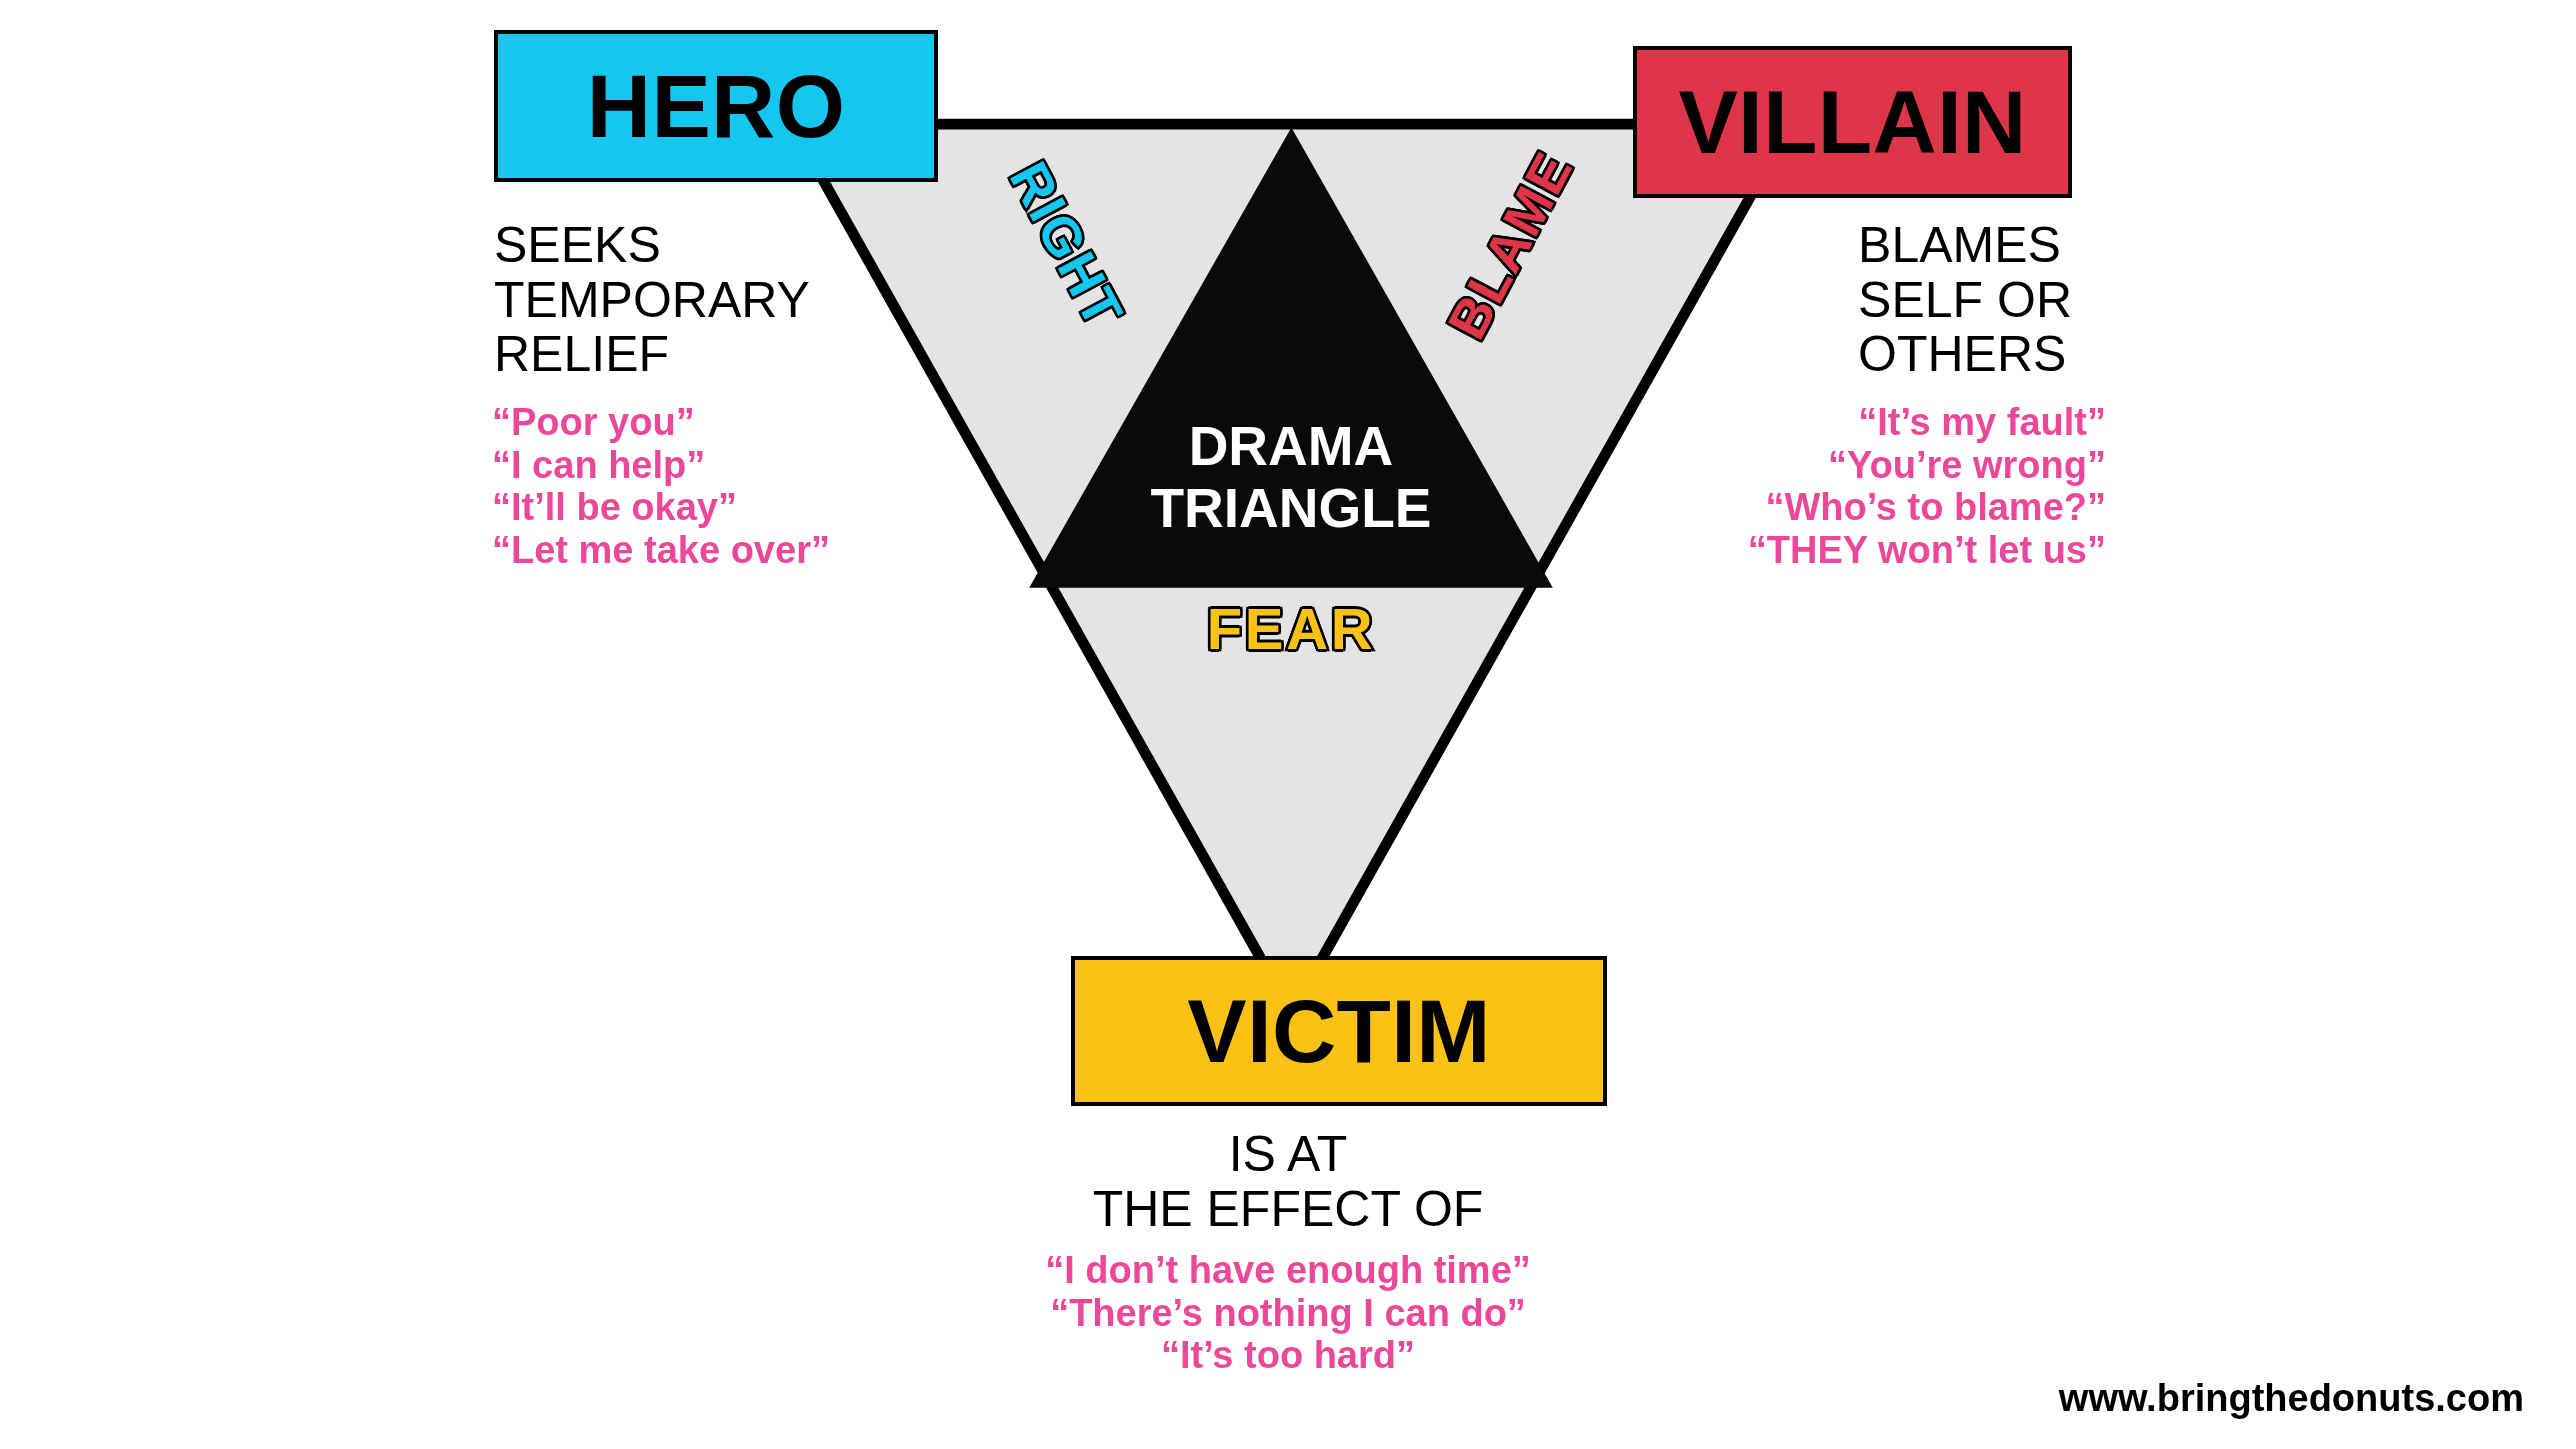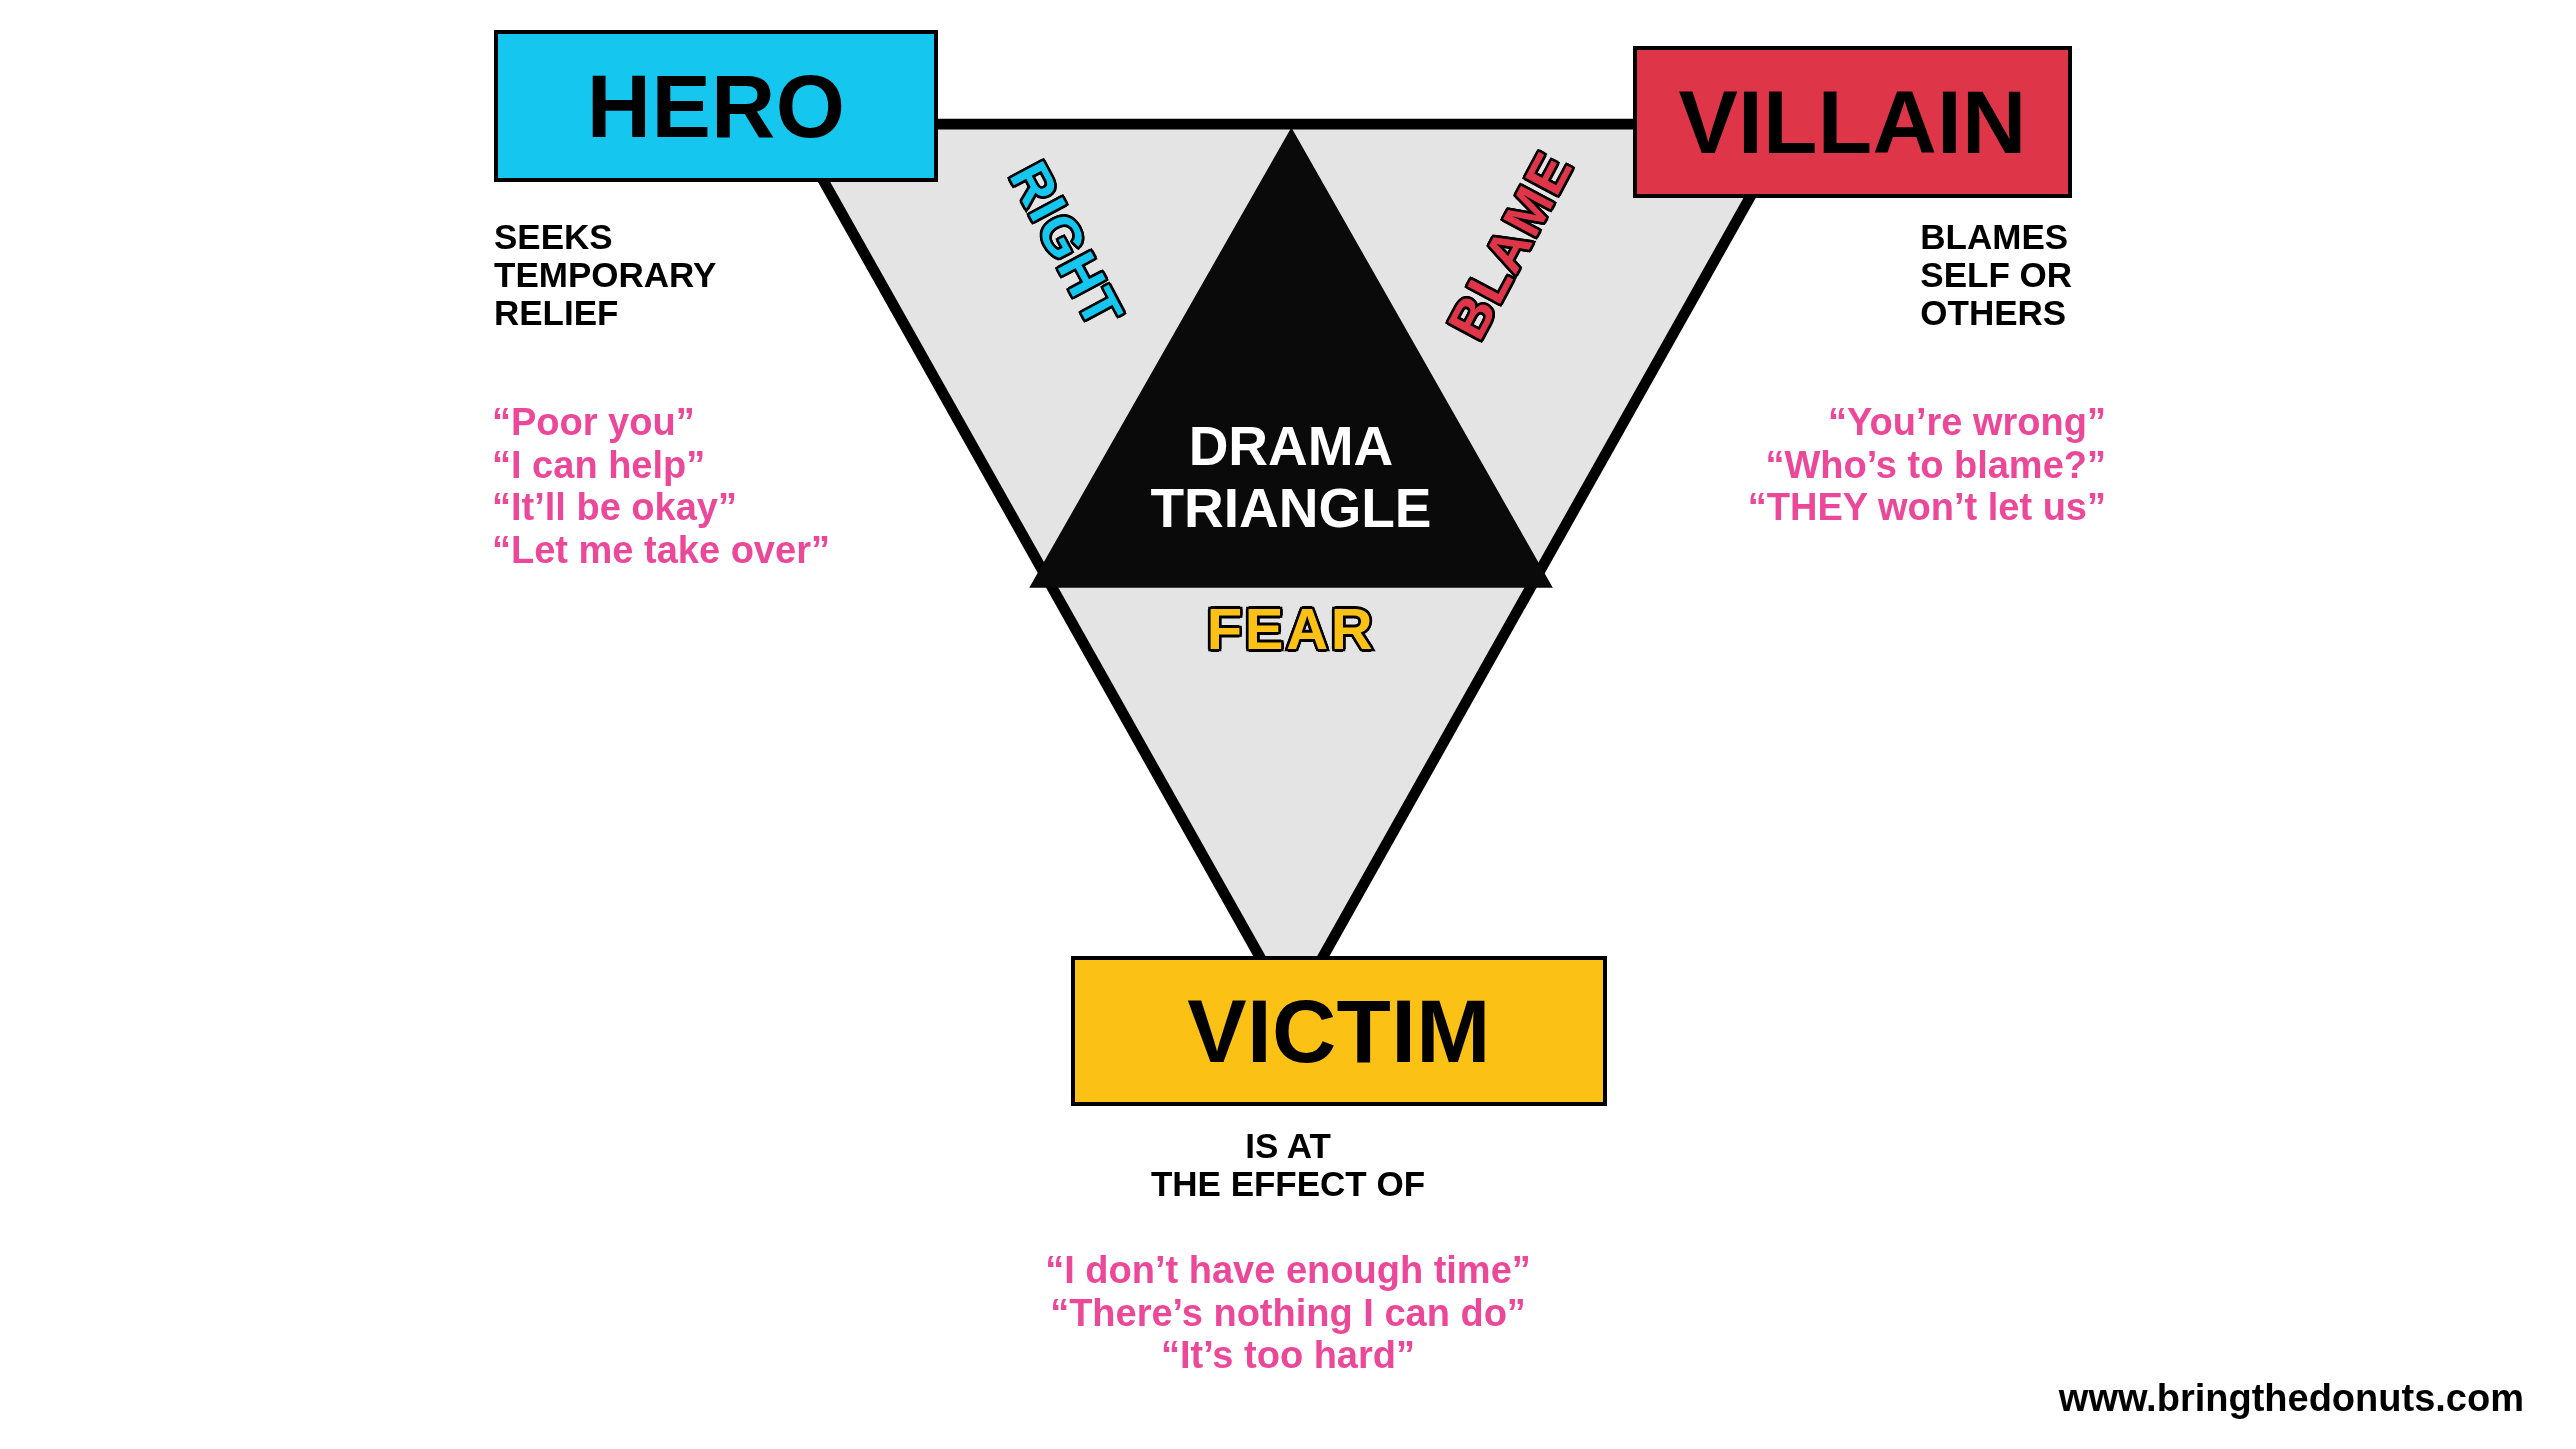--- a/index.html
+++ b/index.html
@@ -75,22 +75,22 @@
     top: 956px;
     width: 536px;
     height: 150px;
     background: #fcc115;
   }
   #victim-box .role-label { font-size: 89px; }
 
   
   .desc {
     position: absolute;
-    font-weight: 700;
-    font-size: 35px;
+    font-weight: 400;
+    font-size: 50px;
     line-height: 1.09;
     color: #000000;
     white-space: pre-line;
   }
   #hero-desc {
     left: 494px;
     top: 218px;
     text-align: left;
   }
   #villain-desc {
@@ -221,20 +221,21 @@
     <span class="q">“Let me take over”</span>
   </div>
 
   <div class="role-box" id="villain-box">
     <span class="role-label">VILLAIN</span>
   </div>
   <div class="desc" id="villain-desc">BLAMES
 SELF OR
 OTHERS</div>
   <div class="quotes" id="villain-quotes">
+    <span class="q">“It’s my fault”</span>
     <span class="q">“You’re wrong”</span>
     <span class="q">“Who’s to blame?”</span>
     <span class="q">“THEY won’t let us”</span>
   </div>
 
   <div class="role-box" id="victim-box">
     <span class="role-label">VICTIM</span>
   </div>
   <div class="desc" id="victim-desc">IS AT
 THE EFFECT OF</div>

